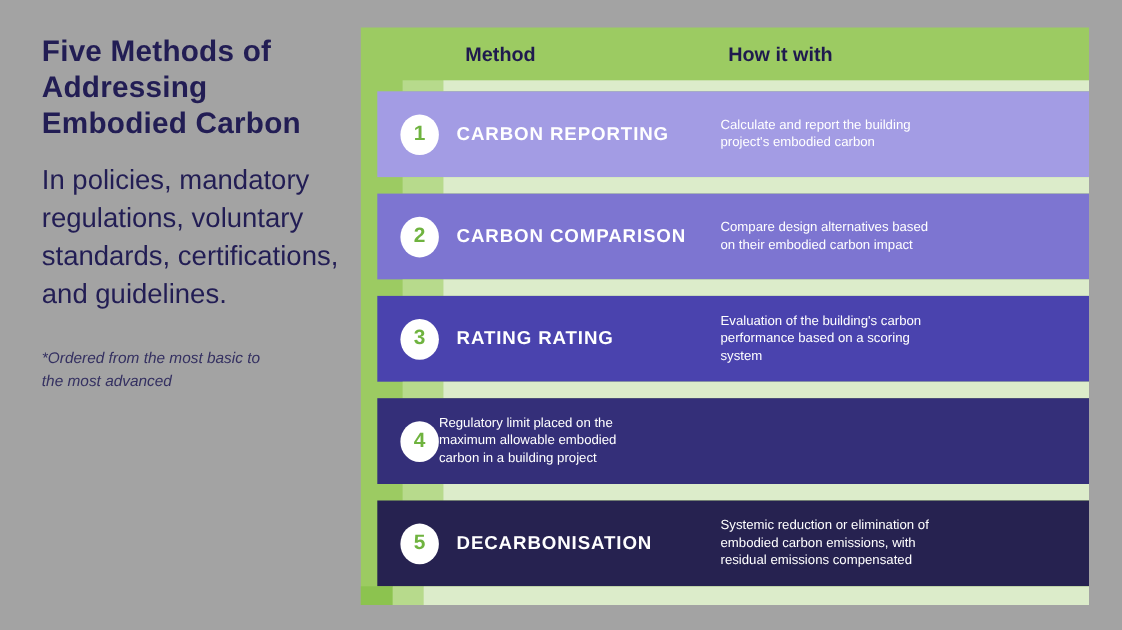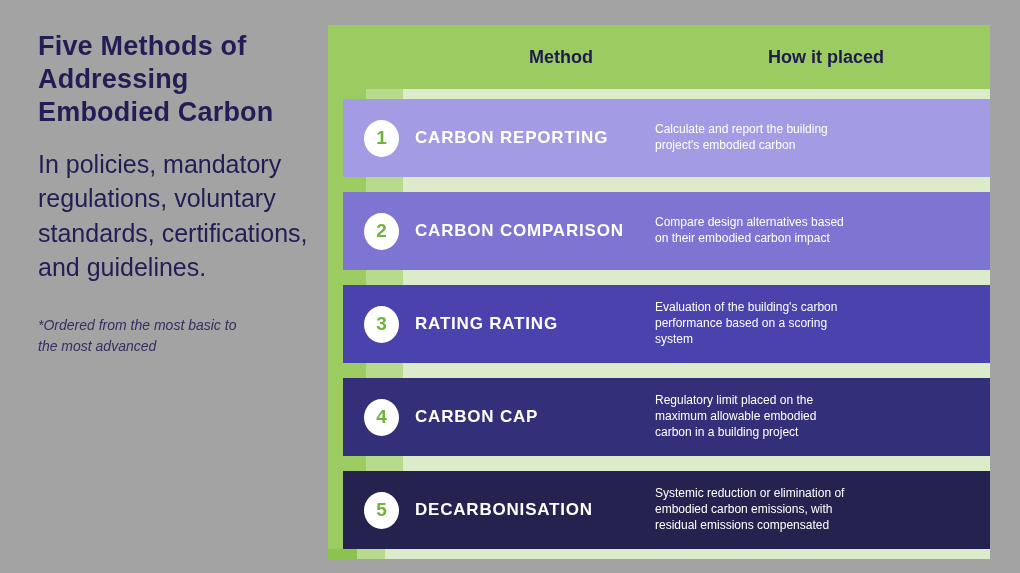--- a/index.html
+++ b/index.html
@@ -54,25 +54,24 @@
     position: absolute;
     left: 328px;
     top: 25px;
     width: 662px;
     height: 525px;
     background: var(--panel-green, #9ccb62);
     display: flex;
     flex-direction: column;
   }
   .thead {
-    height: 64px;
+    height: 48px;
     display: flex;
     align-items: center;
     flex: none;
-    justify-content: center;
   }
   .thead .th-method {
     margin-left: 95px;
     width: 239px;
     font-size: 18px;
     font-weight: bold;
     color: #1f1a4e;
   }
   .thead .th-how {
     font-size: 18px;
@@ -156,21 +155,21 @@
 standards, certifications,
 and guidelines.</p>
     <p class="note">*Ordered from the most basic to
 the most advanced</p>
   </aside>
 
   <section class="panel">
 
     <div class="thead">
       <span class="th-method">Method</span>
-      <span class="th-how">How it placed</span>
+      <span class="th-how">How it with</span>
     </div>
 
     <div class="stripe top">
       <span class="seg-bg"></span>
       <span class="seg-mid"></span>
       <span class="seg-pale"></span>
     </div>
 
     <div class="row" style="background: rgb(163, 156, 228);">
       <div class="badge">
@@ -215,21 +214,20 @@
     <div class="stripe">
       <span class="seg-bg"></span>
       <span class="seg-mid"></span>
       <span class="seg-pale"></span>
     </div>
 
     <div class="row" style="background: rgb(52, 47, 121);">
       <div class="badge">
         <span>4</span>
       </div>
-      <div class="method-name">CARBON CAP</div>
       <div class="method-desc">Regulatory limit placed on the
 maximum allowable embodied
 carbon in a building project</div>
     </div>
 
     <div class="stripe">
       <span class="seg-bg"></span>
       <span class="seg-mid"></span>
       <span class="seg-pale"></span>
     </div>

